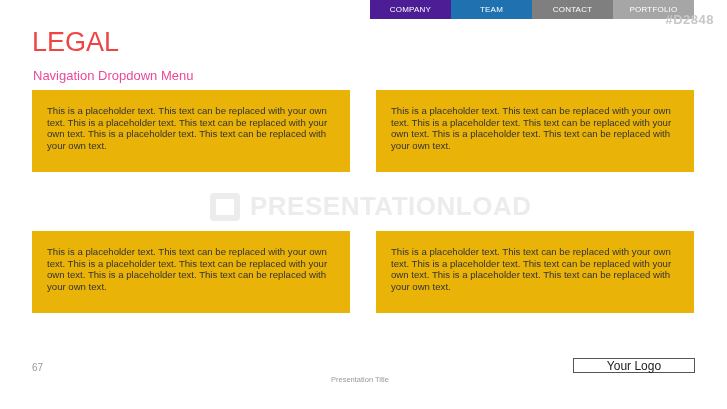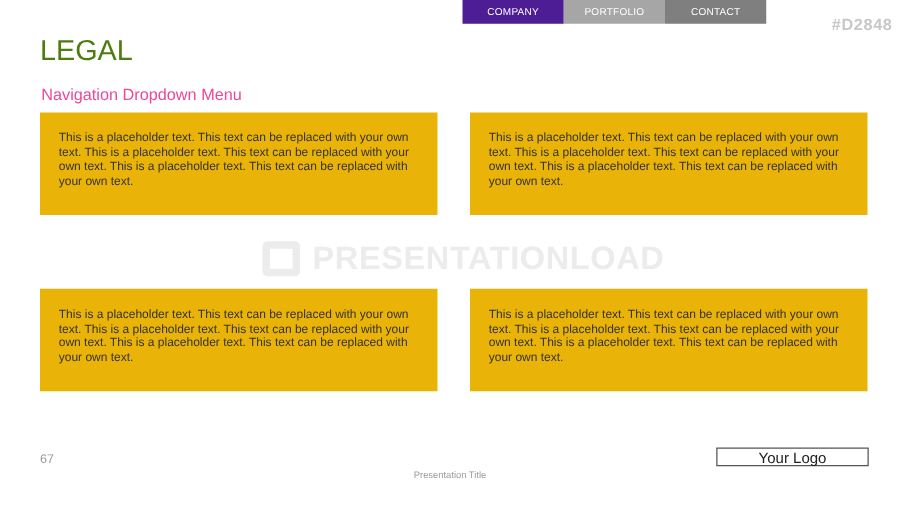--- a/index.html
+++ b/index.html
@@ -2,39 +2,40 @@
 <html><head>
 <meta charset="utf-8">
 <style>
   * { margin:0; padding:0; box-sizing:border-box; }
   body { width:727px; height:409px; background:#ffffff; position:relative; overflow:hidden;
          font-family:"Liberation Sans", "DejaVu Sans", sans-serif; }
   .nav { position:absolute; top:0; left:370px; height:19px; display:flex; }
   .nav-item { height:19px; width:81px; color:#ffffff; font-size:8px; display:flex;
               align-items:center; justify-content:center; letter-spacing:0.2px; cursor:pointer; }
   .slide-id { position:absolute; top:12px; right:13px; font-size:13px; color:#c8c8c8; letter-spacing:0.5px;font-weight:bold; }
-  .title { position:absolute; left:32px; top:27px; font-size:23px; color:#4d7c0f; }
+  .title { position:absolute; left:32px; top:27px; font-size:27px; color:#ef4444; }
   .subtitle { position:absolute; left:33px; top:68px; font-size:13px; color:#ec4899; }
   .watermark { position:absolute; left:210px; top:191px; display:flex; align-items:center; gap:10px;
                color:#ececec; font-size:26px; font-weight:bold; letter-spacing:0.5px; z-index:1; }
   .wm-icon { width:30px; height:28px; border:6px solid #ececec; border-radius:4px; }
   .box { position:absolute; width:318px; height:82px; background:#eab308; z-index:2; }
   .box p { position:absolute; left:15px; top:15px; width:290px; font-size:9.6px; line-height:11.7px; color:#333333; }
   .footer-num { position:absolute; left:32px; top:362px; font-size:10px; color:#9a9a9a; }
   .footer-title { position:absolute; left:331px; top:375px; font-size:7.5px; color:#9a9a9a; }
   .logo { position:absolute; left:573px; top:358px; width:122px; height:15px; border:1px solid #555555;
           display:flex; align-items:center; justify-content:center; font-size:12px; color:#222222; }
 </style>
 </head>
 <body>
 
 <div class="nav">
   <div class="nav-item" style="background:#4c1d95">COMPANY</div>
+  <div class="nav-item" style="background:#1f72af">TEAM</div>
+  <div class="nav-item" style="background:#7f7f7f">CONTACT</div>
   <div class="nav-item" style="background:#a6a6a6">PORTFOLIO</div>
-  <div class="nav-item" style="background:#7f7f7f">CONTACT</div>
 </div>
 
 <div class="slide-id">#D2848</div>
 
 <div class="title">LEGAL</div>
 <div class="subtitle">Navigation Dropdown Menu</div>
 
 <div class="watermark">
   <div class="wm-icon"></div>
   <span>PRESENTATIONLOAD</span>

